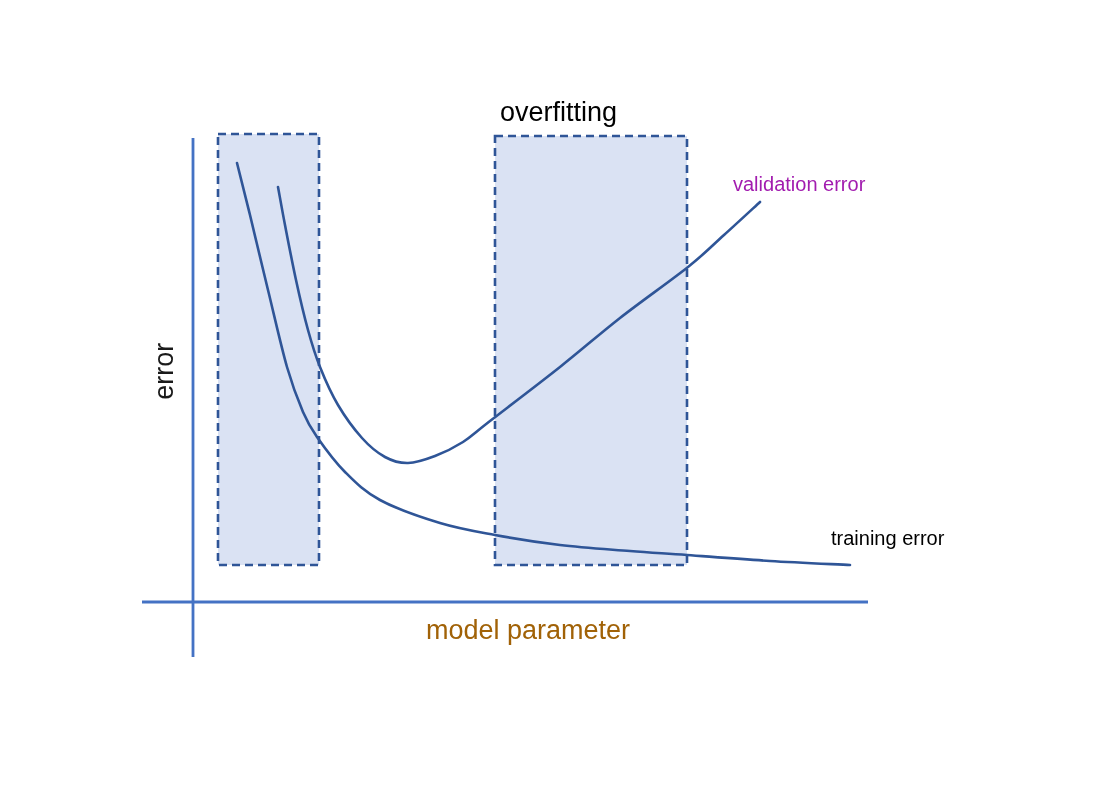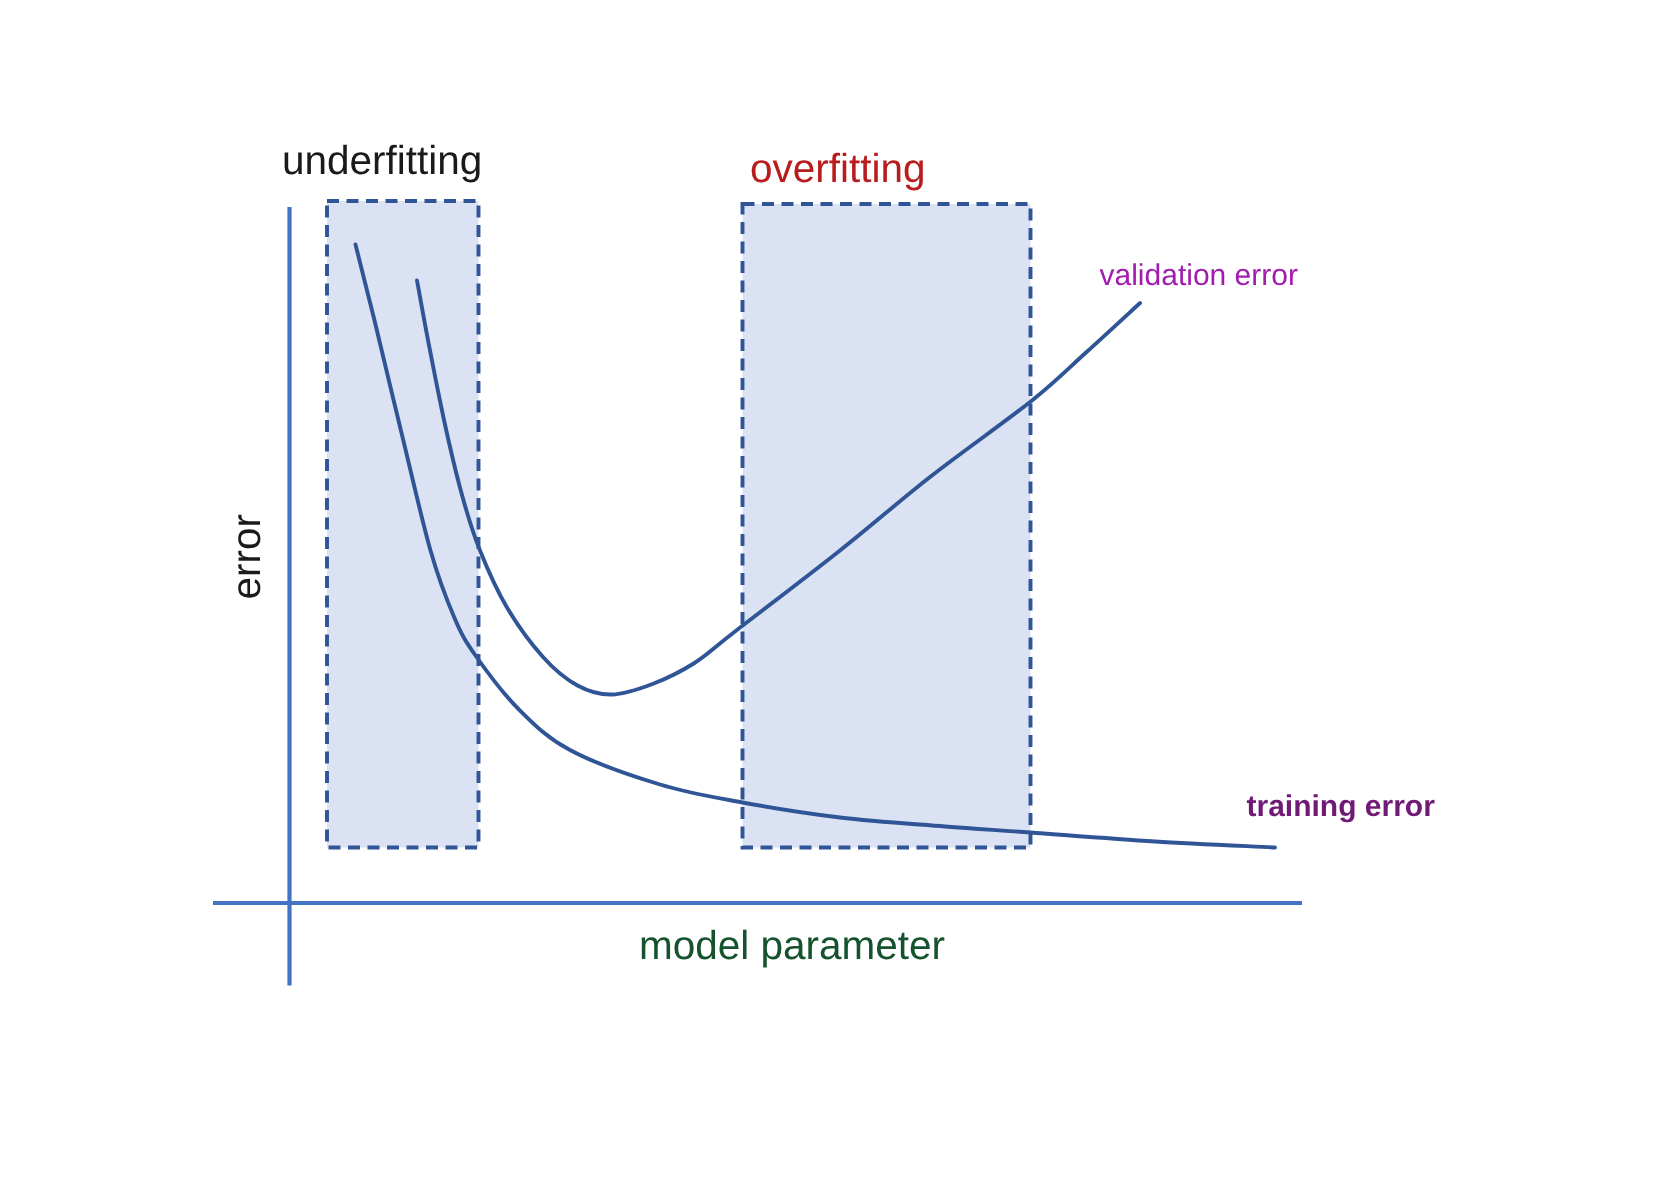--- a/index.html
+++ b/index.html
@@ -42,25 +42,24 @@
 
   <svg id="plot" width="1106" height="790" viewBox="0 0 1106 790">
     <rect class="region" x="218" y="134" width="101" height="431" fill="#DAE2F3" stroke="#2F5597"></rect>
     <rect class="region" x="495" y="136" width="192" height="429" fill="#DAE2F3" stroke="#2F5597"></rect>
     <line class="axis" x1="193" x2="193" y1="138" y2="657" stroke="#4472C4"></line>
     <line class="axis" x1="142" x2="868" y1="602" y2="602" stroke="#4472C4"></line>
     <path class="curve" d="M278 187 C279.2 193.3,282.0 209.5,285 225 C288.0 240.5,292.2 262.5,296 280 C299.8 297.5,304.0 315.5,308 330 C312.0 344.5,315.0 354.5,320 367 C325.0 379.5,331.0 393.2,338 405 C345.0 416.8,354.2 429.3,362 438 C369.8 446.7,377.3 452.8,385 457 C392.7 461.2,399.7 463.2,408 463 C416.3 462.8,425.8 459.5,435 456 C444.2 452.5,453.8 447.8,463 442 C472.2 436.2,473.8 433.5,490 421 C506.2 408.5,538.3 384.2,560 367 C581.7 349.8,598.7 334.7,620 318 C641.3 301.3,670.7 280.8,688 267 C705.3 253.2,712.0 245.8,724 235 C736.0 224.2,754.0 207.5,760 202" stroke="#2F5597"></path>
     <path class="curve" d="M237 163 C239.2 171.7,244.8 193.8,250 215 C255.2 236.2,261.8 264.7,268 290 C274.2 315.3,281.2 346.7,287 367 C292.8 387.3,298.0 400.3,303 412 C308.0 423.7,310.0 427.0,317 437 C324.0 447.0,334.5 461.5,345 472 C355.5 482.5,364.2 491.5,380 500 C395.8 508.5,420.8 517.2,440 523 C459.2 528.8,475.0 531.3,495 535 C515.0 538.7,537.5 542.3,560 545 C582.5 547.7,608.8 549.3,630 551 C651.2 552.7,663.7 553.3,687 555 C710.3 556.7,742.8 559.3,770 561 C797.2 562.7,836.7 564.3,850 565" stroke="#2F5597"></path>
   </svg>
 
-  <div class="lbl region-title lbl-underfitting" style="color: rgb(26, 26, 26);">underfitting</div>
 
-  <div class="lbl region-title lbl-overfitting" style="color: #b91c1c;">overfitting</div>
+  <div class="lbl region-title lbl-overfitting" style="color: #000000;">overfitting</div>
 
   <div class="lbl curve-label lbl-validation" style="color: #a21caf;">validation error</div>
 
-  <div class="lbl curve-label lbl-training" style="color: #701a75; font-weight: bold;">training error</div>
+  <div class="lbl curve-label lbl-training" style="color: #000000;">training error</div>
 
   <div class="lbl axis-label lbl-yaxis" style="color: rgb(26, 26, 26);">error</div>
 
-  <div class="lbl axis-label lbl-xaxis" style="color: #14532d;">model parameter</div>
+  <div class="lbl axis-label lbl-xaxis" style="color: #a16207;">model parameter</div>
 
 </div>
 
 </body></html>

